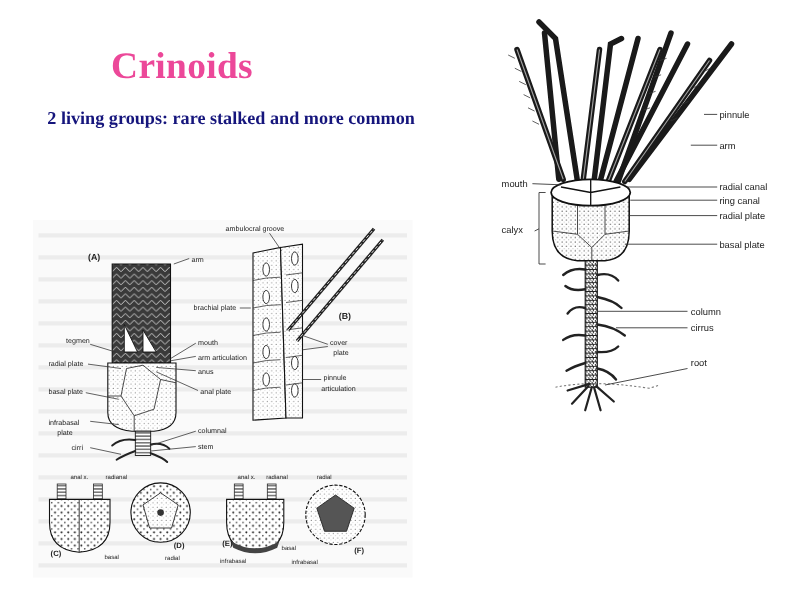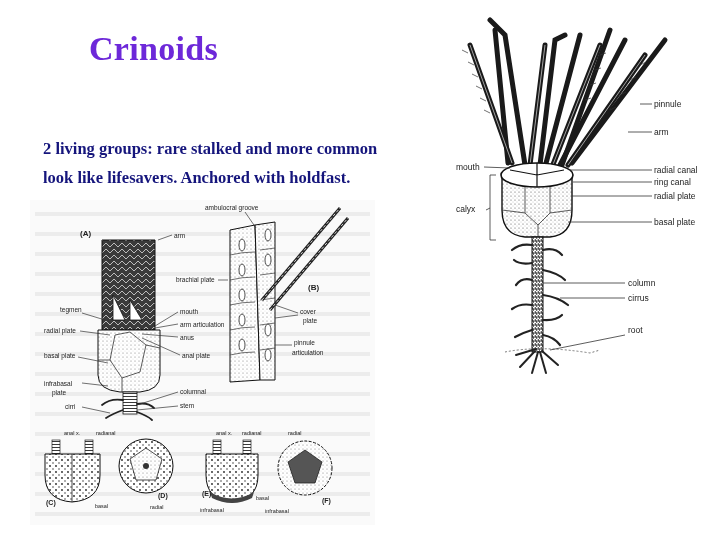--- a/index.html
+++ b/index.html
@@ -1,32 +1,31 @@
 <!DOCTYPE html>
 <html><head>
   <meta charset="utf-8">
   <style>
     html, body { margin:0; padding:0; }
     body { width:720px; height:540px; background:#ffffff; position:relative; overflow:hidden; font-family:"DejaVu Serif", serif; }
-    .title { position:absolute; left:85px; top:26px; font-family:"Liberation Serif", serif; font-weight:bold; font-size:34px; color:#6d28d9; margin:4px; letter-spacing:0.3px; }
-    .body-text { position:absolute; left:43px; top:94px; width:405px; font-family:"Liberation Serif", serif; font-weight:bold; font-size:16.5px; color:#15157c; line-height:28.5px; white-space:nowrap; overflow:hidden;margin-top:41px; }
+    .title { position:absolute; left:85px; top:26px; font-family:"Liberation Serif", serif; font-weight:bold; font-size:34px; color:#ec4899; margin:16px; letter-spacing:0.3px; }
+    .body-text { position:absolute; left:43px; top:94px; width:405px; font-family:"Liberation Serif", serif; font-weight:bold; font-size:16.5px; color:#15157c; line-height:28.5px; white-space:nowrap; overflow:hidden; }
     .body-text div { white-space:nowrap; }
     .fig { position:absolute; }
     .fig-left { left:30px; top:200px; width:345px; height:325px; background:#fafafa; }
     .fig-right { left:450px; top:15px; width:250px; height:365px; }
     svg text { font-family:"Liberation Sans", sans-serif; fill:#222; }
   </style>
 </head>
 <body>
 
 <h1 class="title">Crinoids</h1>
 
 <div class="body-text">
   <div>2 living groups: rare stalked and more common</div>
-  <div>look like lifesavers. Anchored with holdfast.</div>
 </div>
 
 <div class="fig fig-right">
   <svg width="250" height="365" viewBox="0 0 250 365">
     <defs>
       <pattern id="stip" width="4" height="4" patternUnits="userSpaceOnUse">
         <rect width="4" height="4" fill="#fff"></rect>
         <circle cx="1" cy="1" r="0.6" fill="#555"></circle>
         <circle cx="3" cy="3" r="0.4" fill="#888"></circle>
       </pattern>

